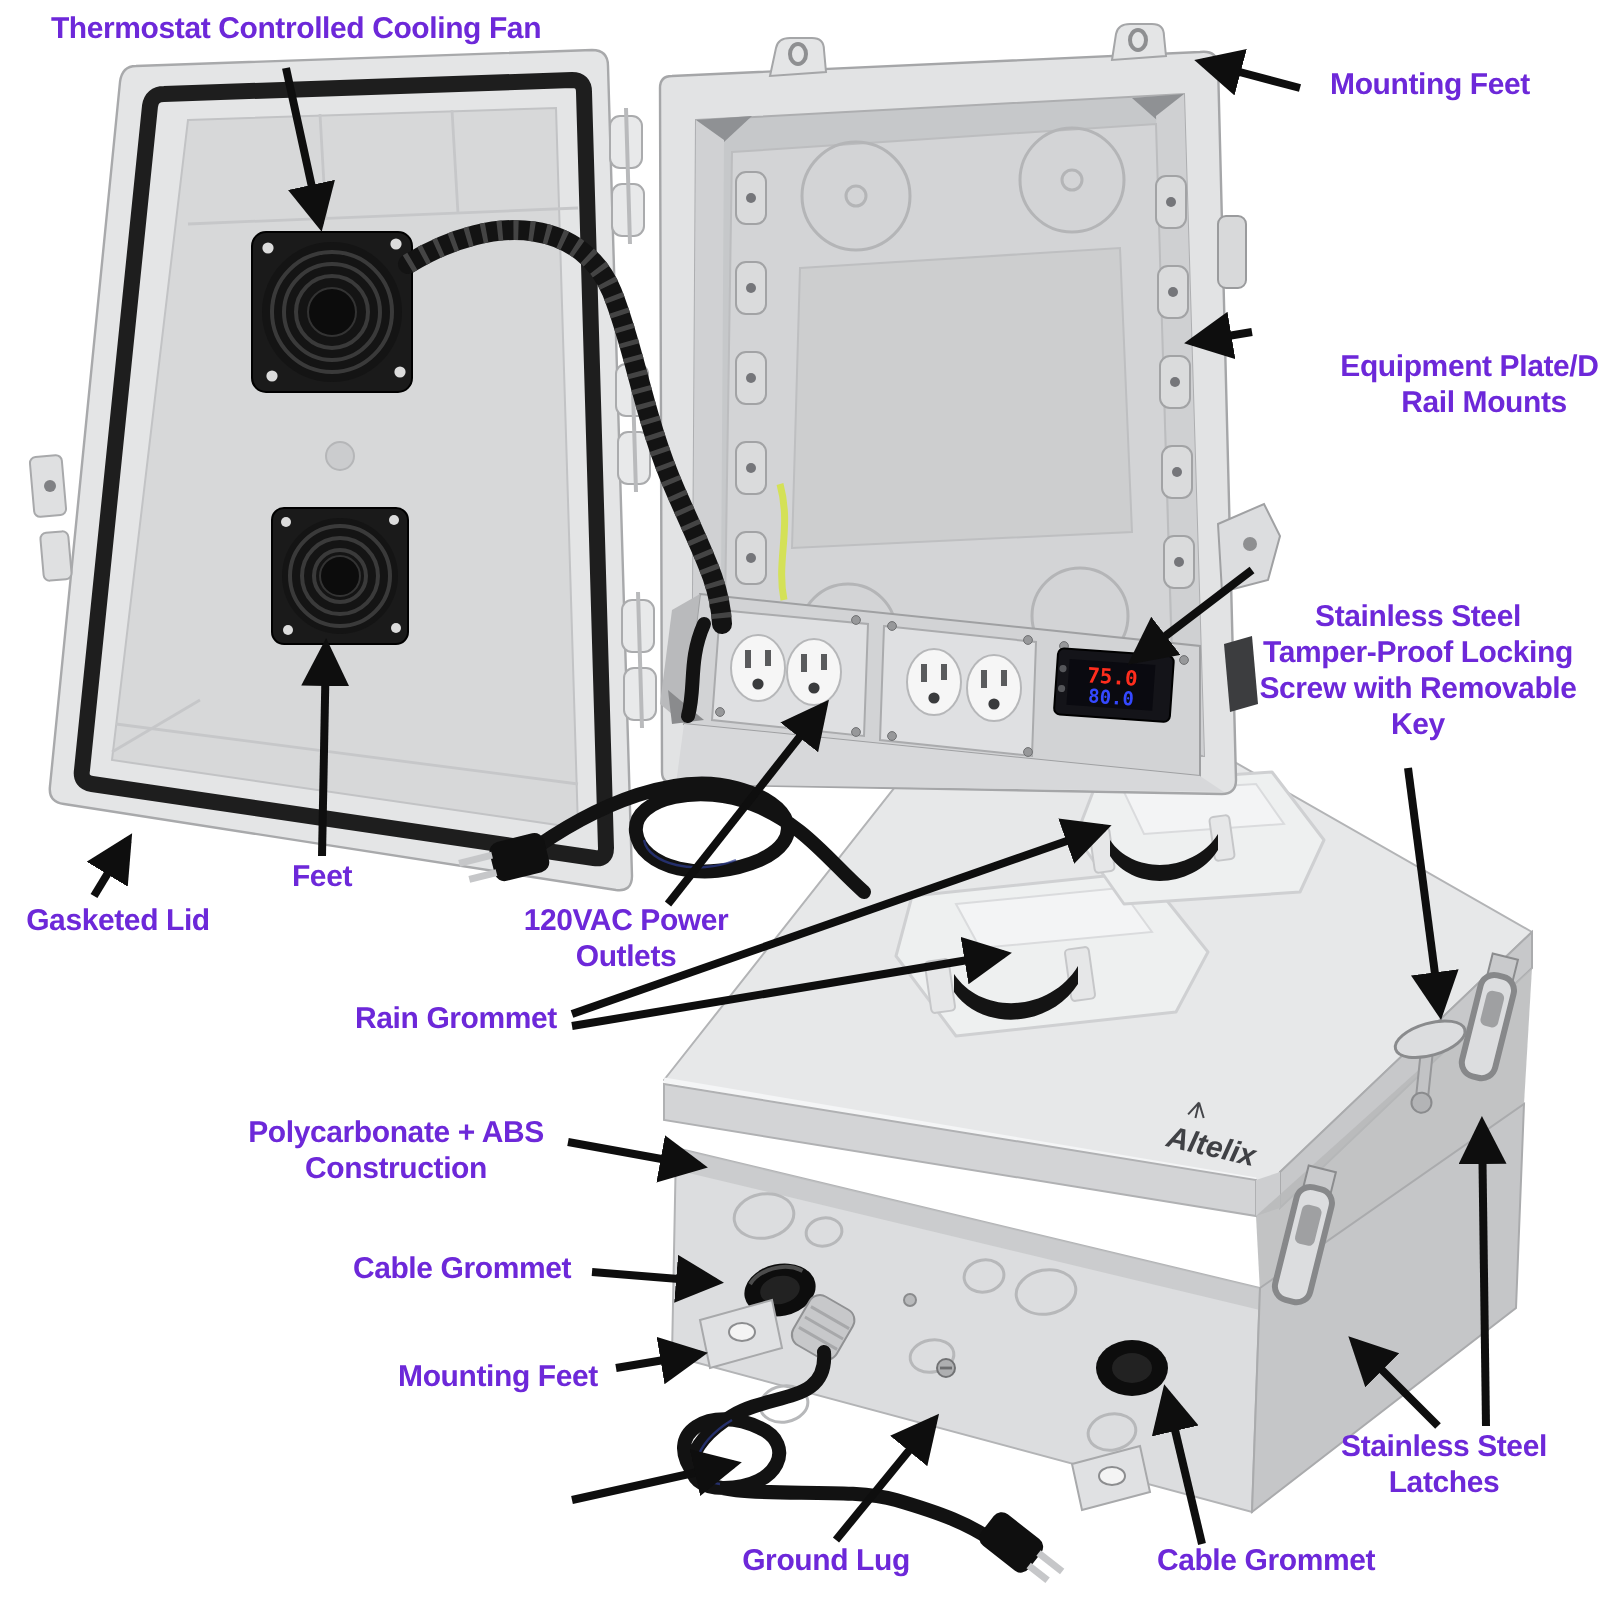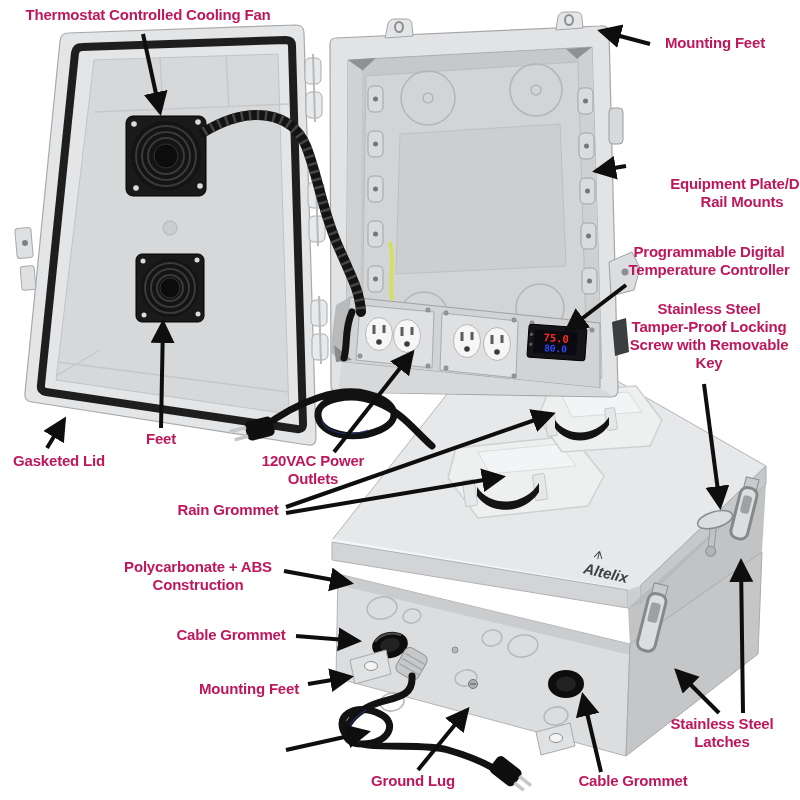--- a/index.html
+++ b/index.html
@@ -1,19 +1,19 @@
 <!DOCTYPE html>
 <html><head>
 <meta charset="utf-8">
 <style>
   html,body{margin:0;padding:0;background:#ffffff;}
   .canvas{position:relative;width:800px;height:800px;background:#ffffff;overflow:hidden;
           font-family:"Liberation Sans",sans-serif;}
   .canvas svg{position:absolute;left:0;top:0;}
-  .label{position:absolute;font-weight:bold;font-size:15px;line-height:1.2;color:#be185d;
+  .label{position:absolute;font-weight:bold;font-size:15px;line-height:1.2;color:#6d28d9;
          text-align:center;white-space:pre-line;letter-spacing:-0.2px;}
 </style>
 </head>
 <body>
 
 <div class="canvas">
 <svg width="800" height="800" viewBox="0 0 800 800">
   <defs>
     <marker id="ah" markerWidth="8" markerHeight="8" refX="5" refY="3" orient="auto" markerUnits="strokeWidth">
       <path d="M0,0 L6,3 L0,6 Z" fill="#0e0e0e"></path>
@@ -327,22 +327,20 @@
     <path d="M 601 772 L 583 696"></path>
     <path d="M 719 713 L 677 671"></path>
     <path d="M 743 713 L 741 562"></path>
   </g>
 </svg>
 
 <div class="label" style="left:20px;top:6px;width:256px;">Thermostat Controlled Cooling Fan</div>
 <div class="label" style="left:650px;top:34px;width:130px;">Mounting Feet</div>
 <div class="label" style="left:654px;top:147px;width:176px;margin-top:28px;">Equipment Plate/DIN
 Rail Mounts</div>
-<div class="label" style="left:618px;top:243px;width:182px;">Programmable Digital
-Temperature Controller</div>
 <div class="label" style="left:618px;top:300px;width:182px;">Stainless Steel
 Tamper-Proof Locking
 Screw with Removable
 Key</div>
 <div class="label" style="left:5px;top:452px;width:108px;">Gasketed Lid</div>
 <div class="label" style="left:132px;top:430px;width:58px;">Feet</div>
 <div class="label" style="left:243px;top:452px;width:140px;text-align:center;">120VAC Power
 Outlets</div>
 <div class="label" style="left:172px;top:501px;width:112px;">Rain Grommet</div>
 <div class="label" style="left:112px;top:558px;width:172px;">Polycarbonate + ABS

